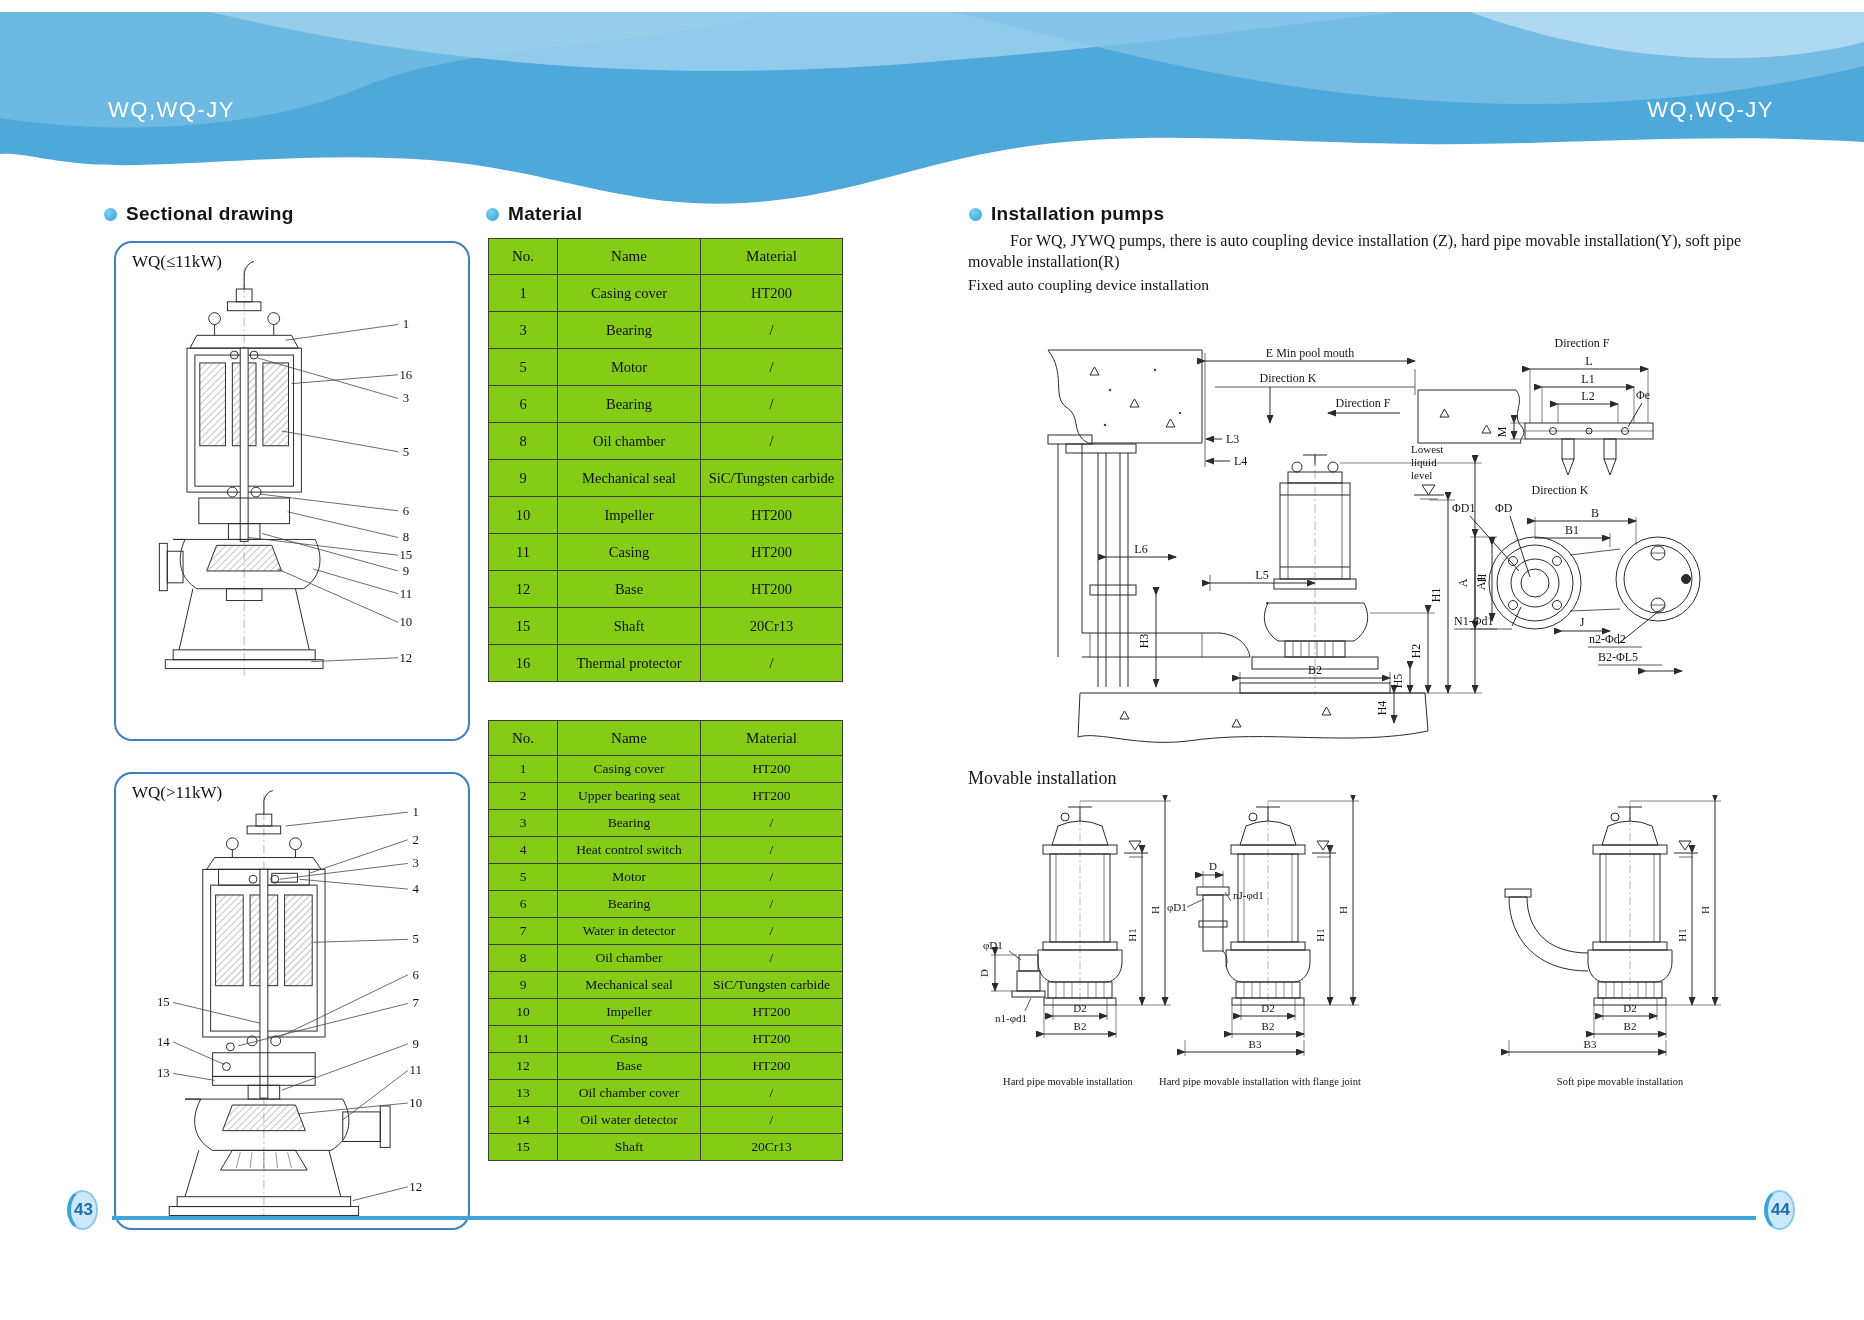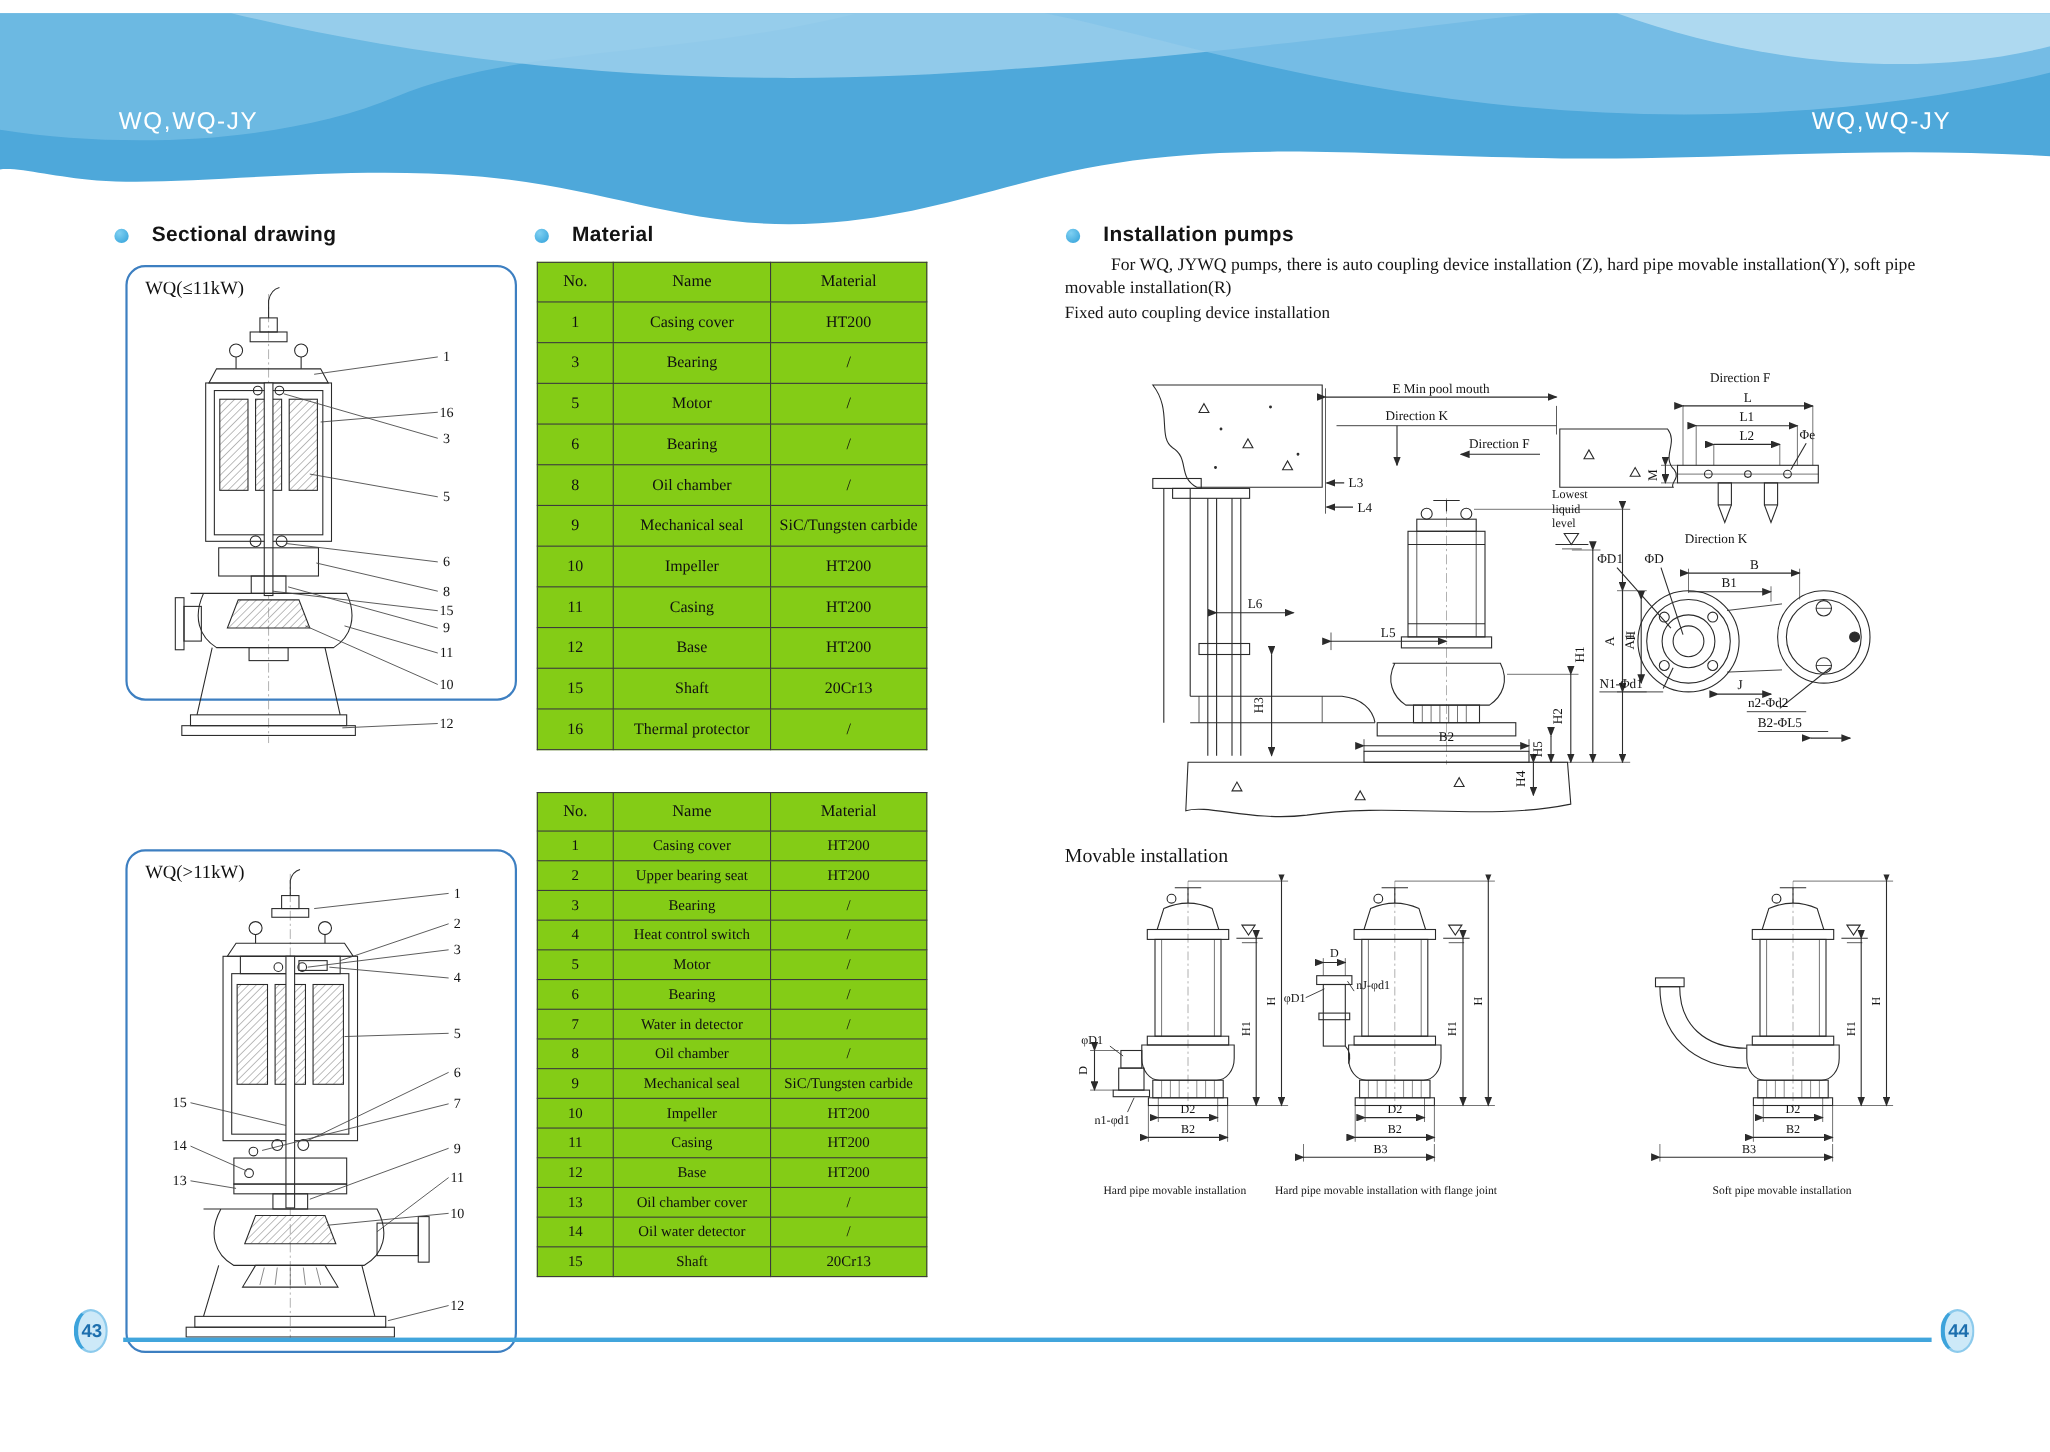--- a/index.html
+++ b/index.html
@@ -1,20 +1,20 @@
 <!DOCTYPE html>
 <html><head>
 <meta charset="utf-8">
 <style>
 *{margin:0;padding:0;box-sizing:border-box}
 html,body{width:1864px;height:1320px}
 body{position:relative;background:#fff;font-family:"Liberation Serif",serif;overflow:hidden}
 .abs{position:absolute}
 .brand{position:absolute;top:97px;color:#fff;font-family:"Liberation Sans",sans-serif;font-weight:normal;font-size:22px;letter-spacing:1.5px}
-.heading{position:absolute;display:flex;align-items:center;gap:21px;font-family:"Liberation Sans",sans-serif;font-weight:bold;font-size:19px;color:#141414;letter-spacing:.3px}
+.heading{position:absolute;display:flex;align-items:center;gap:9px;font-family:"Liberation Sans",sans-serif;font-weight:bold;font-size:19px;color:#141414;letter-spacing:.3px}
 .dot{width:13px;height:13px;border-radius:50%;background:radial-gradient(circle at 35% 30%,#7fd0f2,#2f9fd8);flex:0 0 auto}
 .draw-box{position:absolute;width:356px;border:2.5px solid #3d7fc1;border-radius:18px;background:#fff}
 .box-label{position:absolute;font-size:17px;color:#101010}
 .mat-table{position:absolute;border-collapse:collapse;text-align:center;color:#101010;table-layout:fixed;background:#84cc16}
 .mat-table th,.mat-table td{border:1.3px solid #3c3c3c;font-weight:normal;overflow:hidden;white-space:nowrap}
 .t1{left:488px;top:238px;width:354px}
 .t1 th{height:36px;font-size:15px}
 .t1 td{height:37px;font-size:14.5px}
 .t2{left:488px;top:720px;width:354px}
 .t2 th{height:35px;font-size:15px}
@@ -48,21 +48,21 @@
 </div>
 <div class="heading" style="left:486px;top:203px">
   <span class="dot"></span>
   <span>Material</span>
 </div>
 <div class="heading" style="left:969px;top:203px">
   <span class="dot"></span>
   <span>Installation pumps</span>
 </div>
 
-<div class="draw-box" style="left:114px;top:241px;height:396px">
+<div class="draw-box" style="left:114px;top:241px;height:500px">
   <div class="box-label" style="left:16px;top:9px">WQ(≤11kW)</div>
   <svg width="351" height="442" viewBox="0 0 356 447">
     <defs>
       <pattern id="hA" width="5" height="5" patternUnits="userSpaceOnUse" patternTransform="rotate(45)">
         <line x1="0" y1="0" x2="0" y2="5" stroke="#777" stroke-width="0.9"></line>
       </pattern>
     </defs>
     <g stroke="#2b2b2b" fill="none" stroke-width="1">
       <line x1="130" y1="24" x2="130" y2="438" stroke="#888" stroke-width="0.6" stroke-dasharray="9 3 2 3"></line>
       <path d="M130,46 V30 q2,-10 10,-12"></path>

